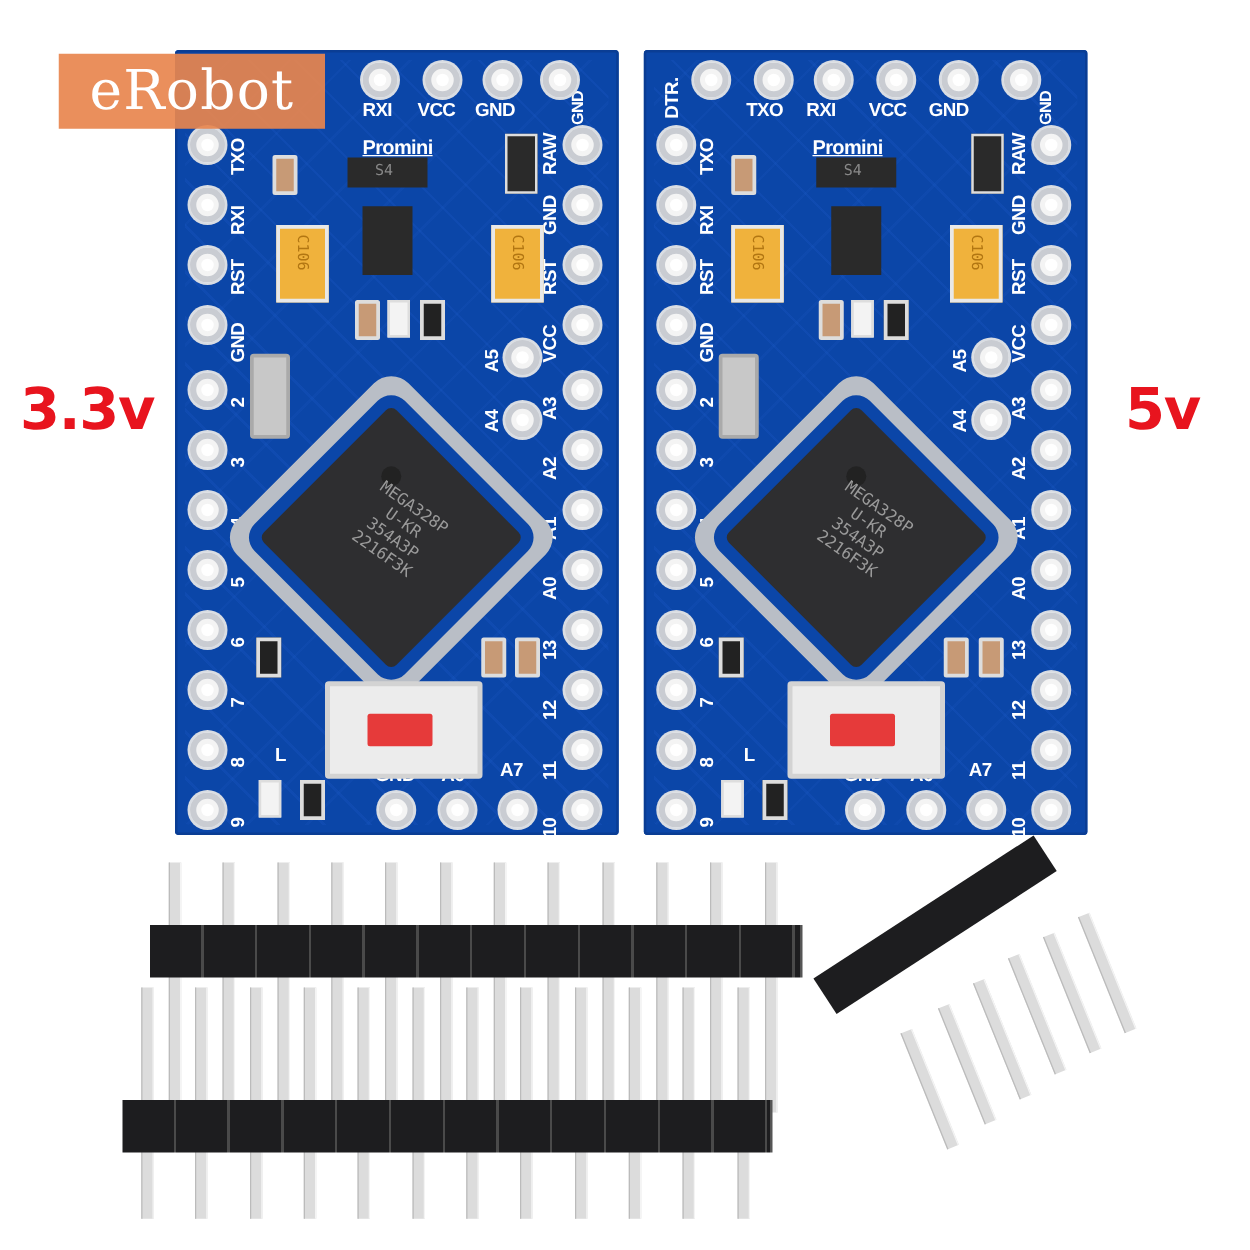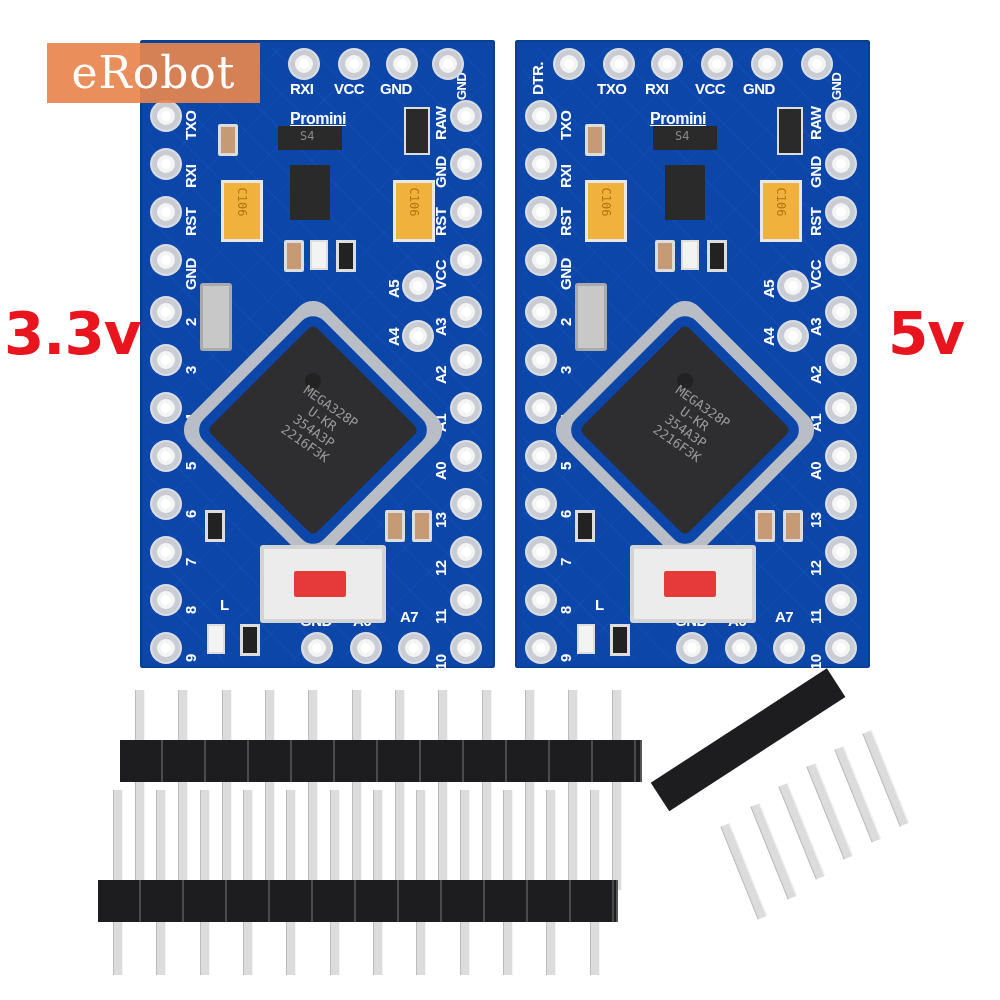--- a/index.html
+++ b/index.html
@@ -21,21 +21,21 @@
   .dot{position:absolute;width:16px;height:16px;border-radius:50%;background:#222;}
   .cap{position:absolute;width:36px;height:56px;background:#f0b23c;border:3px solid #e8e8e8;}
   .cap span{position:absolute;left:4px;top:12px;color:#b27612;font-size:12px;transform:rotate(90deg);font-family:"DejaVu Sans Mono",monospace;}
   .smd{position:absolute;width:14px;height:26px;background:#c79a76;border:3px solid #ddd;border-radius:2px;}
   .res{position:absolute;width:14px;height:26px;background:#222;border:3px solid #ddd;}
   .led{position:absolute;width:14px;height:26px;background:#f3f3f3;border:2px solid #ddd;}
   .ic-small{position:absolute;background:#2a2a2a;}
   .reset{position:absolute;width:118px;height:70px;background:#ececec;border:4px solid #d3d3d3;border-radius:3px;}
   .reset .btn{position:absolute;left:30px;top:22px;width:52px;height:26px;background:#e63a3a;border-radius:2px;}
   .crystal{position:absolute;width:26px;height:62px;background:#c8c8c8;border:3px solid #aaa;border-radius:3px;}
-  .volt{position:absolute;color:#e8141e;font-weight:bold;font-size:58px;font-family:"DejaVu Sans",sans-serif;letter-spacing:-1px;}
+  .volt{position:absolute;color:#e8141e;font-weight:bold;font-size:46px;font-family:"DejaVu Sans",sans-serif;letter-spacing:-1px;margin-left:12px;}
   .brand{position:absolute;left:47px;top:43px;width:213px;height:60px;background:rgba(232,133,78,.92);
     color:#fff;font-family:"DejaVu Serif",serif;font-size:44px;line-height:60px;text-align:center;letter-spacing:1px;}
   .pin{position:absolute;width:8px;background:#dcdcdc;border-left:1px solid #bbb;border-right:1px solid #f4f4f4;}
   .housing{position:absolute;height:42px;background:#1d1d1f;border-right:2px solid #555;}
 </style>
 </head>
 <body>
 
 <div class="board" style="left:140px;">
   <div class="lbl" style="left:150px;top:70px;font-size:16px;text-decoration:underline;">Promini</div>

